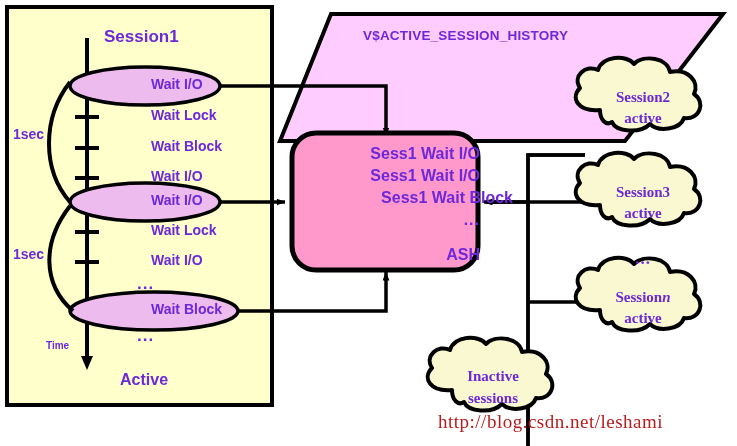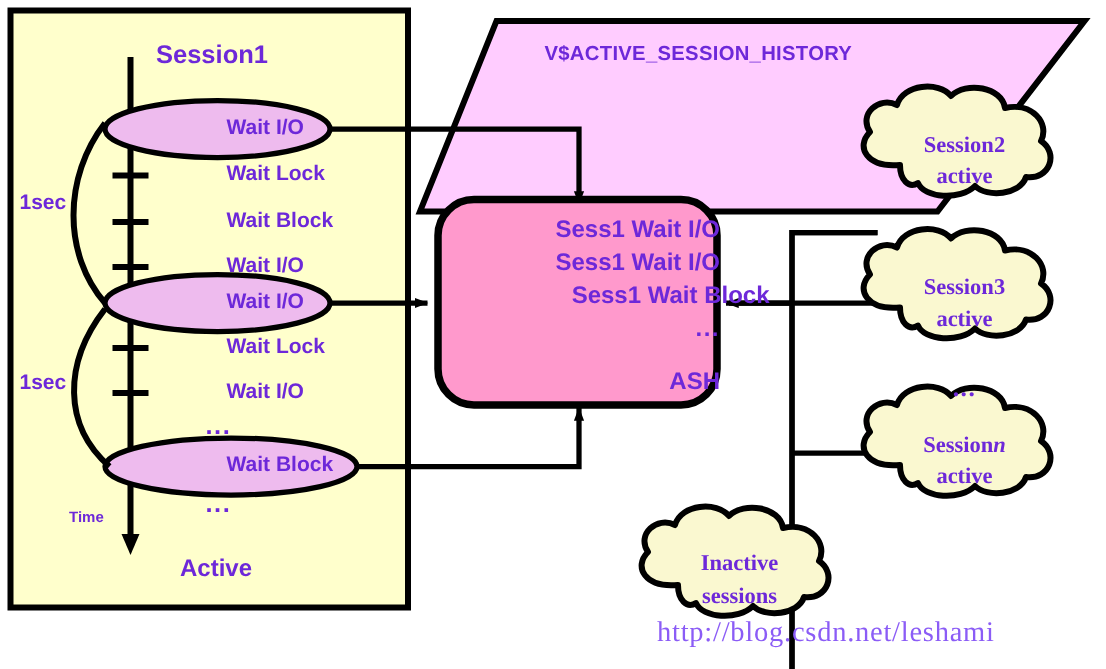--- a/index.html
+++ b/index.html
@@ -38,21 +38,21 @@
   #cloud1-t1{left:588px;top:205px;width:110px;}
   #cloud2-t0{left:588px;top:289px;width:110px;}
   #cloud2-t1{left:588px;top:310px;width:110px;}
   #cloud3-t0{left:438px;top:368px;width:110px;}
   #cloud3-t1{left:438px;top:390px;width:110px;}
   #clouds-ellipsis{left:588px;top:249px;width:110px;font-size:17px;font-weight:bold;
                    text-align:center;letter-spacing:1px;}
   .ital{font-style:italic;}
 
   
-  #watermark{left:438px;top:411px;font-size:19px;color:#8b5cf6;
+  #watermark{left:438px;top:411px;font-size:19px;color:#b91c1c;
              font-family:"Liberation Serif","DejaVu Serif",serif;letter-spacing:.5px;}
 </style>
 </head>
 <body>
 
 <div id="stage">
 
   <svg id="svgroot" viewBox="0 0 737 446">
     <defs>
       <marker id="arrow" markerWidth="10" markerHeight="10" refX="8.5" refY="3.4" orient="auto" markerUnits="userSpaceOnUse">

